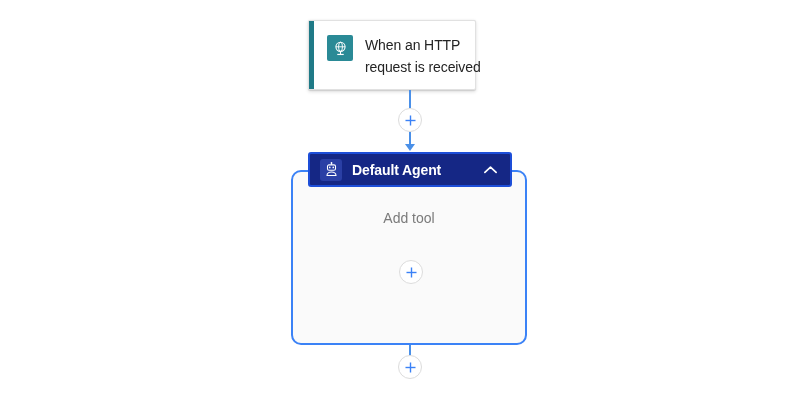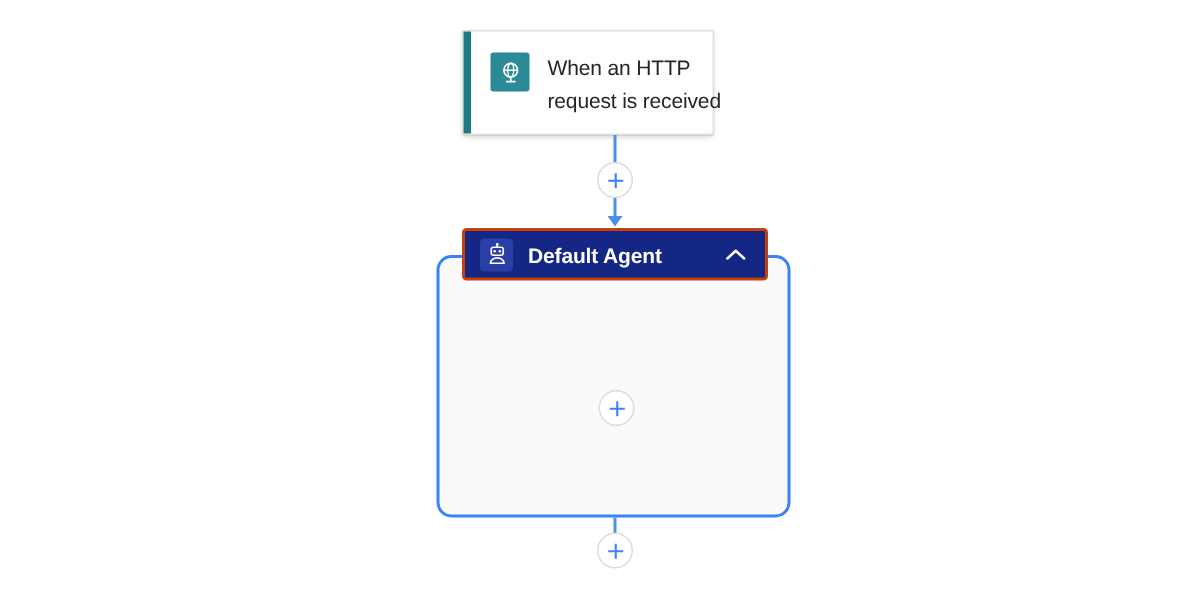--- a/index.html
+++ b/index.html
@@ -120,21 +120,21 @@
   }
 
   
   .agent-header {
     position: absolute;
     left: 308px;
     top: 152px;
     width: 204px;
     height: 35px;
     background: #152785;
-    border: 2px solid #c2410c;
+    border: 2px solid #1d4ed8;
     border-radius: 3px;
     box-sizing: border-box;
     display: flex;
     align-items: center;
     cursor: pointer;
   }
   .agent-icon {
     margin-left: 10px;
     width: 22px;
     height: 22px;
@@ -187,20 +187,21 @@
     <svg width="13" height="13" viewBox="0 0 14 14" aria-hidden="true">
       <line x1="7" y1="1.6" x2="7" y2="12.4" stroke="#3b82f6" stroke-width="1.5"></line>
       <line x1="1.6" y1="7" x2="12.4" y2="7" stroke="#3b82f6" stroke-width="1.5"></line>
     </svg>
   </div>
 
   <div class="conn-line" style="left:409px; top:132px; height:13px;"></div>
   <div class="conn-arrow" style="left:405px; top:144px;"></div>
 
   <div class="agent-container">
+    <div class="agent-body-label">Add tool</div>
     <div class="plus-btn" style="left:106px; top:88px;">
       <svg width="13" height="13" viewBox="0 0 14 14" aria-hidden="true">
         <line x1="7" y1="1.6" x2="7" y2="12.4" stroke="#3b82f6" stroke-width="1.5"></line>
         <line x1="1.6" y1="7" x2="12.4" y2="7" stroke="#3b82f6" stroke-width="1.5"></line>
       </svg>
     </div>
   </div>
 
   <div class="agent-header">
     <div class="agent-icon">

